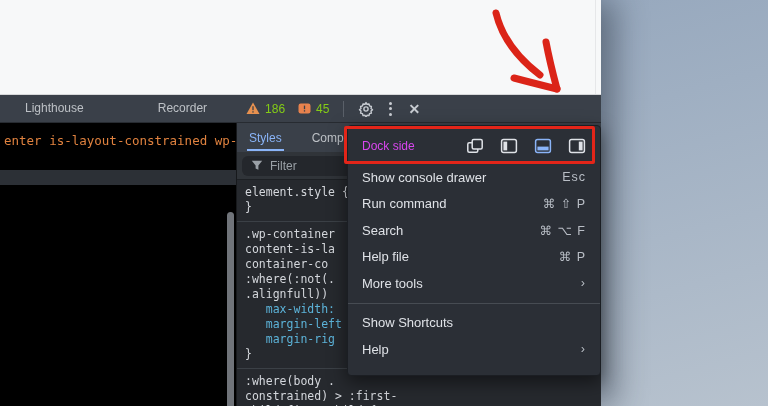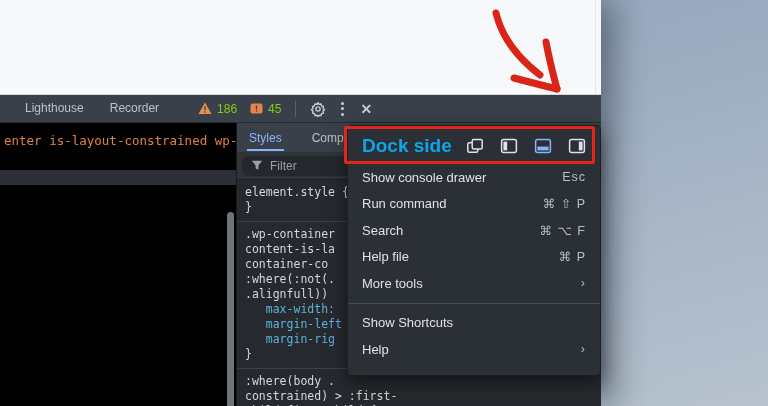--- a/index.html
+++ b/index.html
@@ -60,21 +60,21 @@
   .code-line { display:block; white-space:pre; }
   .kind-selector { color:#d4d7dc; }
   .kind-property { color:#5cb3d9; }
   .kind-brace { color:#d4d7dc; }
 
   
   .menu { position:absolute; left:347px; top:125px; width:254px; height:251px;
           background:#2b2f36; border:1px solid #1b1e23; border-radius:4px;
           box-shadow:0 6px 18px rgba(0,0,0,.5); z-index:5; padding-top:2px; }
   .dock-row { height:36px; display:flex; align-items:center; padding:0 14px; }
-  .dock-label { flex:1; color:#0ea5e9; font-size:19px; font-weight:700; }
+  .dock-label { flex:1; color:#d946ef; font-size:12px; font-weight:400; }
   .dock-icons { display:flex; align-items:center; gap:16px; }
   .dock-opt { width:18px; height:16px; display:flex; }
   .menu-items { }
   .menu-row { height:26.5px; display:flex; align-items:center; padding:0 14px; }
   .menu-label { flex:1; color:#dfe2e7; font-size:13px; white-space:nowrap; }
   .menu-shortcut { color:#b9bec6; font-size:12.5px; letter-spacing:1px; white-space:nowrap; }
   .menu-divider { height:1px; background:#474c53; margin:6px 0; }
 
   
   .red-rect { position:absolute; left:344px; top:126px; width:251px; height:38px;
@@ -87,21 +87,21 @@
 <div class="stage">
 
   <div class="browser">
     <div class="page-area">
       <div class="page-scroll-line"></div>
     </div>
 
     <div class="devtools">
 
       <div class="toolbar">
-        <div id="tb-tabs" style="display:flex;">
+        <div id="tb-tabs" style="display:flex;gap:48px;">
             <div class="tb-tab">
               <span>Lighthouse</span>
             </div>
             <div class="tb-tab">
               <span>Recorder</span>
             </div>
           </div>
 
         <div class="tb-status">
           <svg width="14" height="13" viewBox="0 0 14 13">

